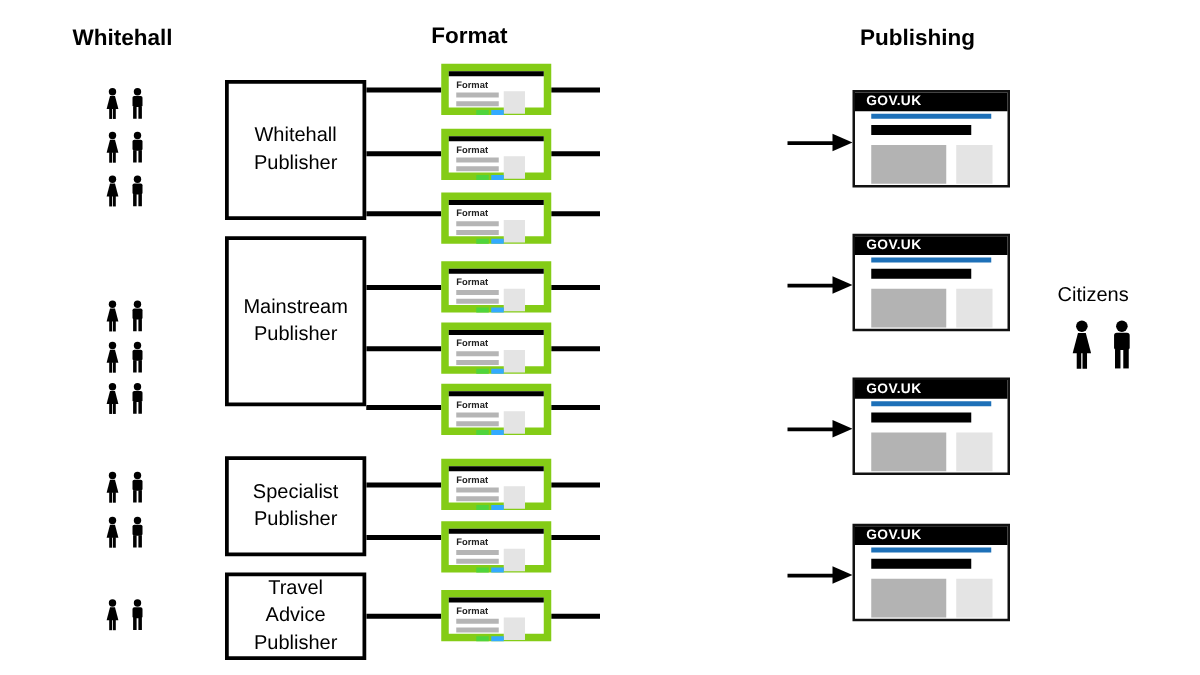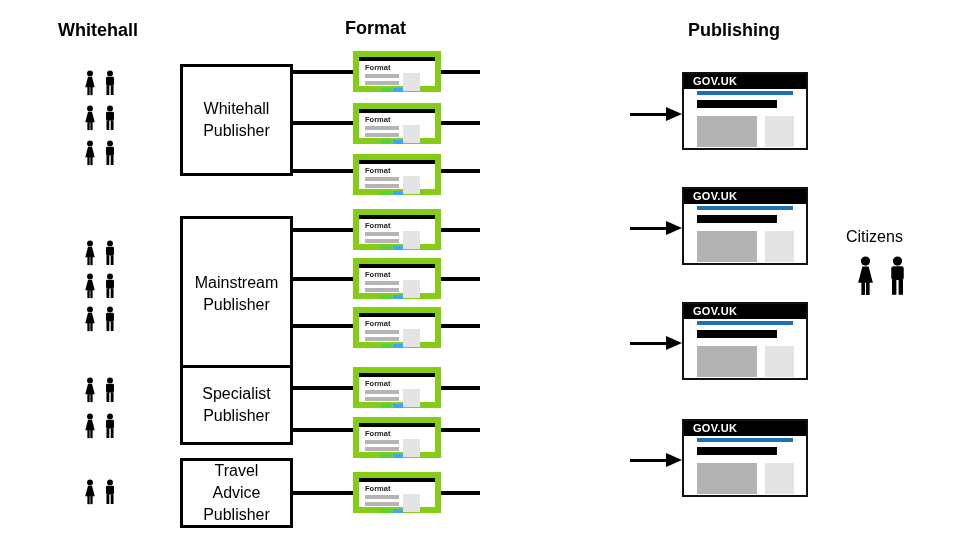--- a/index.html
+++ b/index.html
@@ -57,21 +57,21 @@
 <div id="canvas">
 
   <div class="abs heading" style="left:58px;top:20px">Whitehall</div>
   <div class="abs heading" style="left:345px;top:18px">Format</div>
   <div class="abs heading" style="left:688px;top:20px">Publishing</div>
 
   <div class="pub-box" style="top:64px;height:112px">
     <div class="pub-label">Whitehall
 Publisher</div>
   </div>
-  <div class="pub-box" style="top:216px;height:156px">
+  <div class="pub-box" style="top:189px;height:136px">
     <div class="pub-label">Mainstream
 Publisher</div>
   </div>
   <div class="pub-box" style="top:365px;height:80px">
     <div class="pub-label">Specialist
 Publisher</div>
   </div>
   <div class="pub-box" style="top:458px;height:70px">
     <div class="pub-label">Travel
 Advice

